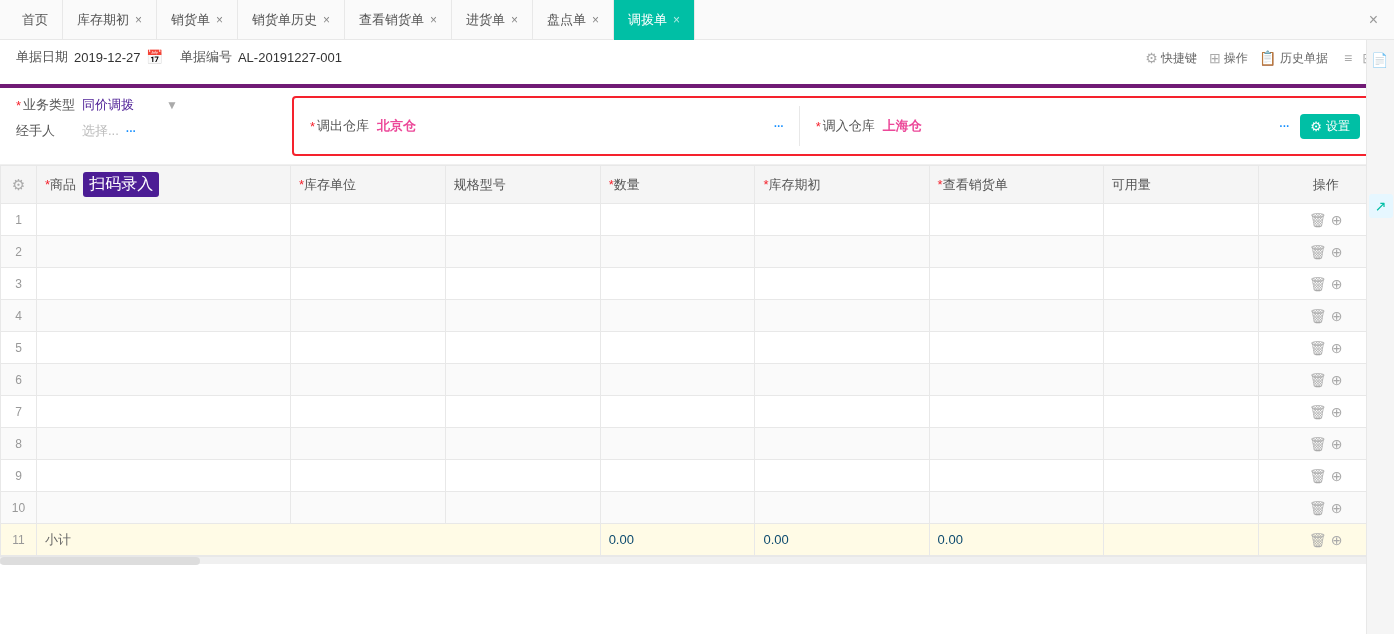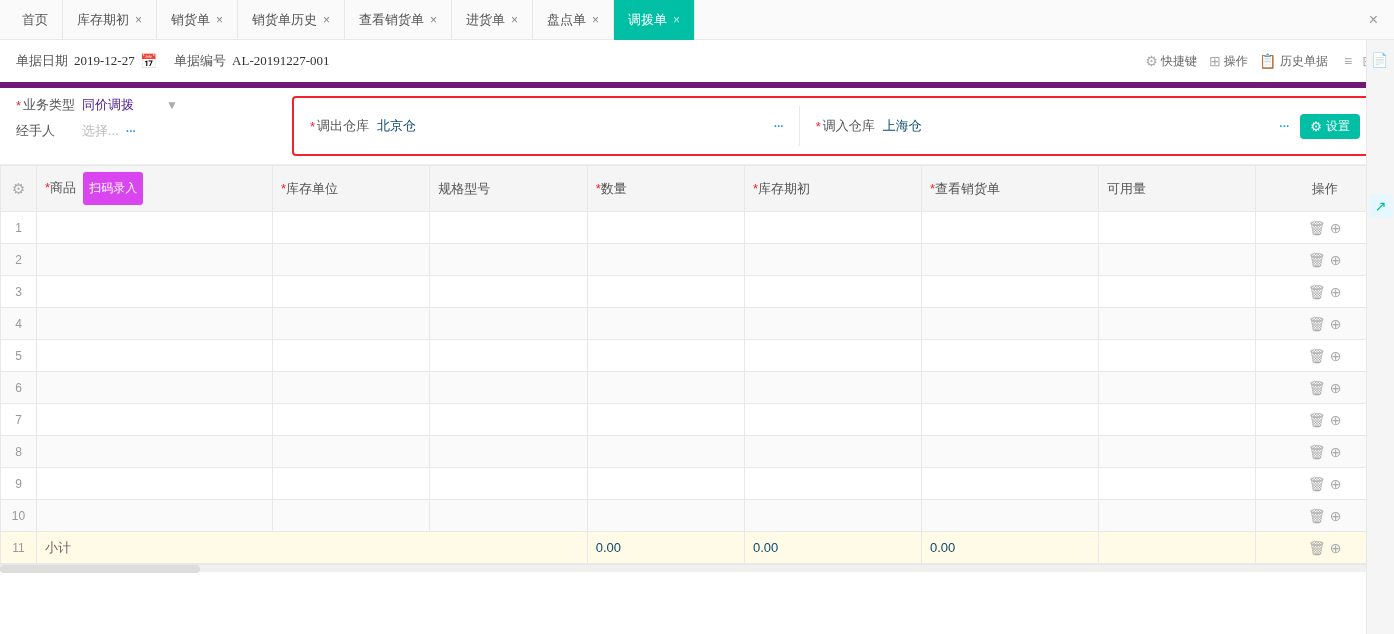--- a/index.html
+++ b/index.html
@@ -44,40 +44,40 @@
     .close-all-btn {
       padding: 0 8px;
       cursor: pointer;
       font-size: 16px;
       color: #999;
     }
 
     
     .toolbar {
       display: flex;
-      align-items: center;
+      align-items: flex-start;
       padding: 8px 16px;
-      border-bottom: 6px solid #701a75;
+      border-bottom: 4px solid #701a75;
       background: #fff;
       height: 48px;
     }
     .toolbar-left {
       display: flex;
       align-items: center;
       gap: 16px;
     }
     .toolbar-field {
       display: flex;
       align-items: center;
       gap: 6px;
       font-size: 13px;
       color: #555;
     }
     .toolbar-field label { white-space: nowrap; }
-    .date-value { color: #333; font-weight: 500; font-family: Liberation Serif, serif; }
+    .date-value { color: #333; font-weight: 500; }
     .date-icon { color: #aaa; cursor: pointer; font-size: 14px; }
     .toolbar-right {
       margin-left: auto;
       display: flex;
       align-items: center;
       gap: 12px;
       font-size: 12px;
       color: #666;
     }
     .toolbar-right-item {
@@ -164,21 +164,21 @@
       background: #e8e8e8;
       margin: 0 16px;
     }
     .warehouse-label {
       display: flex;
       align-items: center;
       gap: 2px;
       white-space: nowrap;
       color: #555;
     }
-    .warehouse-value { color: #0c4a6e; font-weight: 400; }
+    .warehouse-value { color: #ec4899; font-weight: 700; }
     .warehouse-more { color: #1890ff; cursor: pointer; font-size: 16px; letter-spacing: -2px; margin-left: auto; }
 
     .settings-btn {
       display: flex;
       align-items: center;
       gap: 4px;
       background: #00bfa5;
       color: #fff;
       border: none;
       border-radius: 4px;
@@ -233,26 +233,26 @@
     }
     .subtotal-row td {
       background: #fffbe6 !important;
       font-weight: 500;
       margin-left: 35px;
     }
     .subtotal-label { color: #666; }
     .subtotal-value { color: #0c4a6e; }
 
     .scan-btn {
-      background: #d946ef;
+      background: #4c1d95;
       color: #fff;
       border: none;
       border-radius: 3px;
-      padding: 8px 6px;
-      font-size: 12px;
+      padding: 2px 6px;
+      font-size: 16px;
       cursor: pointer;
       white-space: nowrap;
     }
 
     .gear-col {
       text-align: center;
       color: #aaa;
       cursor: pointer;
       font-size: 15px;
     }

